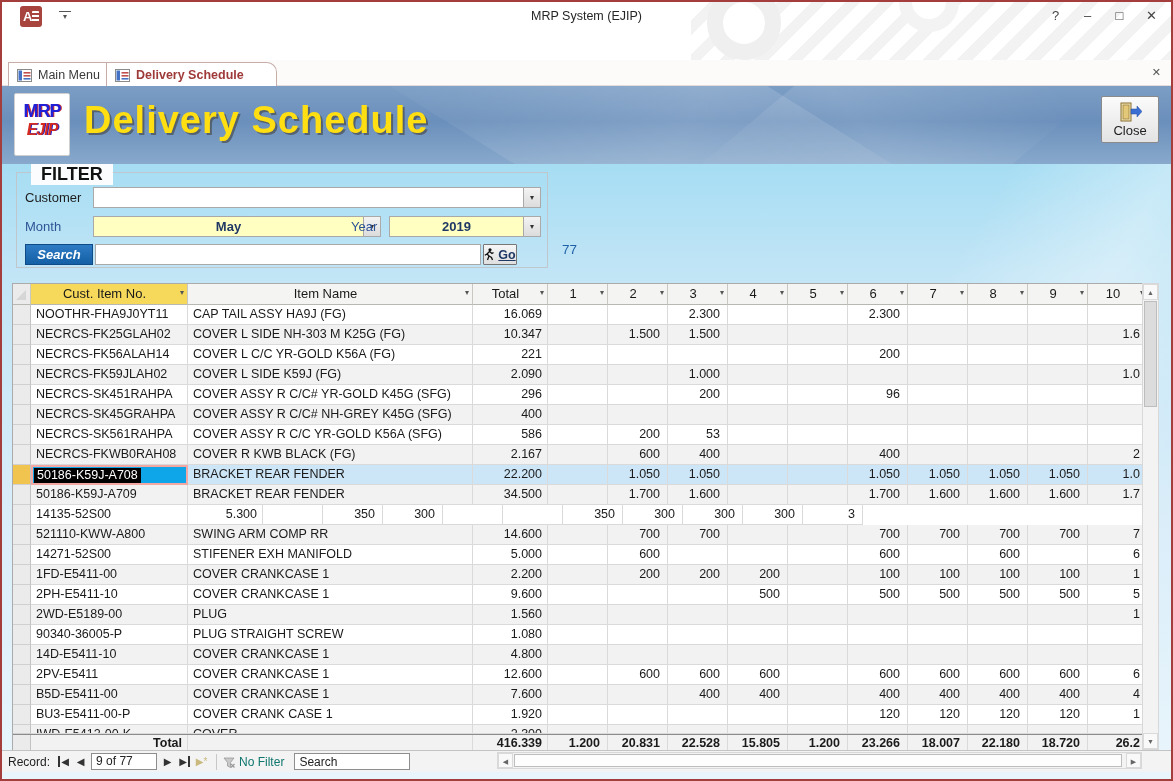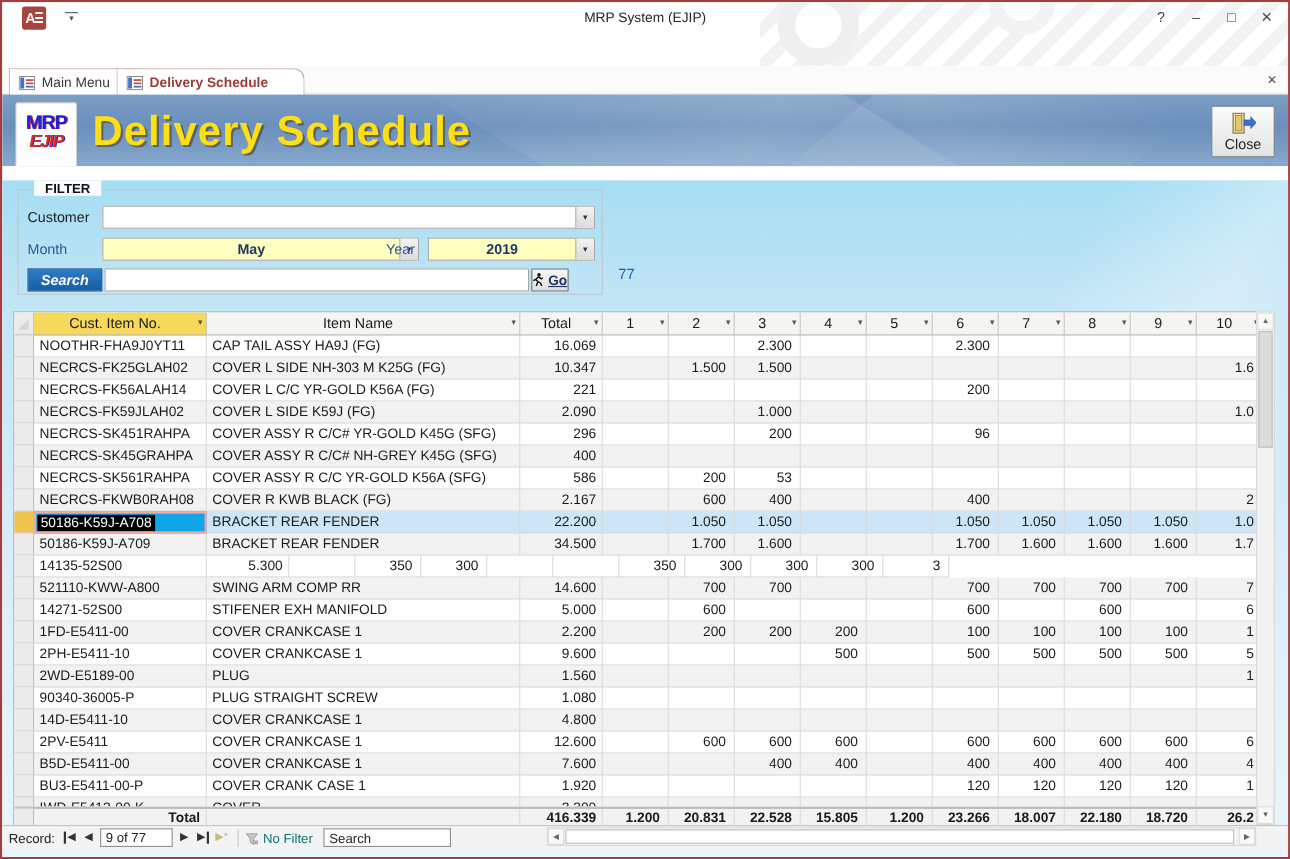--- a/index.html
+++ b/index.html
@@ -37,21 +37,21 @@
   .doctab-row { position:absolute; left:0; top:58px; width:100%; height:26px; background:#FCFBFA; border-bottom:1px solid #E3DCDA; }
   .doctab { position:absolute; top:2px; height:25px; background:#fff; border:1px solid #C7ADA8; border-bottom:none;
             border-radius:0 10px 0 0; display:flex; align-items:center; gap:6px; padding:0 32px 0 8px; }
   .doctab.t1 { left:6px; }
   .doctab.t2 { left:104px; }
   .doctab-label { font-size:12.5px; color:#3a3a3a; white-space:nowrap; }
   .doctab.active .doctab-label { font-weight:bold; color:#9E3A38; }
   .doctab-x { position:absolute; right:10px; top:6px; font-size:11px; color:#555; }
 
   
-  .band { position:absolute; left:0; top:84px; width:100%; height:65px;
+  .band { position:absolute; left:0; top:84px; width:100%; height:78px;
           background:linear-gradient(180deg,#7C9EC5 0%,#6A8FBB 45%,#88A9CC 100%); overflow:hidden; }
   .band::before { content:""; position:absolute; left:30%; top:-40px; width:55%; height:200px;
                   background:linear-gradient(90deg,transparent,rgba(255,255,255,.16),transparent); transform:rotate(32deg); }
   .band::after { content:""; position:absolute; left:60%; top:-40px; width:30%; height:200px;
                  background:linear-gradient(90deg,transparent,rgba(255,255,255,.13),transparent); transform:rotate(-40deg); }
   .mrp-logo { position:absolute; left:12px; top:7px; width:56px; height:63px; background:#fff; border:1px solid #cfcfcf;
               border-radius:2px; text-align:center; padding-top:8px; z-index:2; }
   .mrp-top { font-size:18px; font-weight:900; color:#2020D8; letter-spacing:-1px; line-height:1; text-shadow:1px 0 #c33; }
   .mrp-bottom { font-size:16px; font-weight:900; font-style:italic; color:#D42A20; letter-spacing:-1px; line-height:1.2; text-shadow:1px 0 #22c; }
   .band-title { position:absolute; left:82px; top:13px; font-size:38px; font-weight:800; color:#FFDE12;
@@ -62,21 +62,21 @@
   .btn-close-form span { font-size:13px; color:#222; }
 
   
   .content { position:absolute; left:0; top:162px; width:100%; height:615px;
              background:linear-gradient(180deg,#A6DDF3 0%,#C2E5F6 18%,#D9EDF9 55%,#E9F5FC 100%); }
   .content::before { content:""; position:absolute; right:-80px; top:0; width:560px; height:420px;
                      background:linear-gradient(120deg,transparent 40%,rgba(255,255,255,.35) 60%,transparent 80%); }
 
   
   .filterbox { position:absolute; left:14px; top:8px; width:532px; height:96px; border:1px solid #BFC6CC; }
-  .filter-legend { position:absolute; left:14px; top:-9px; background:#FAFCFD; padding:0 10px; font-size:12px; font-weight:bold; color:#111; }
+  .filter-legend { position:absolute; left:14px; top:-9px; background:#FAFCFD; padding:0 10px; font-size:18px; font-weight:bold; color:#111; }
   .f-label { position:absolute; font-size:13px; color:#1d1d1d; }
   .f-label.blue { color:#2F5496; }
   .combo { position:absolute; height:21px; background:#fff; border:1px solid #A9A9A9; display:flex; }
   .combo .ctext { flex:1; font-size:13px; line-height:19px; padding:0 4px; overflow:hidden; }
   .combo .dd { width:17px; background:linear-gradient(180deg,#F3F3F3,#DCDCDC); border-left:1px solid #A9A9A9;
                font-size:8px; color:#333; text-align:center; line-height:19px; }
   .combo.yellow { background:#FFFFC2; }
   .combo.yellow .ctext { font-weight:bold; color:#1F3864; text-align:center; }
   .search-btn { position:absolute; left:8px; top:71px; width:68px; height:21px;
                 background:linear-gradient(180deg,#2E7CC4,#145FA6); border:1px solid #0F4C87; color:#fff;

